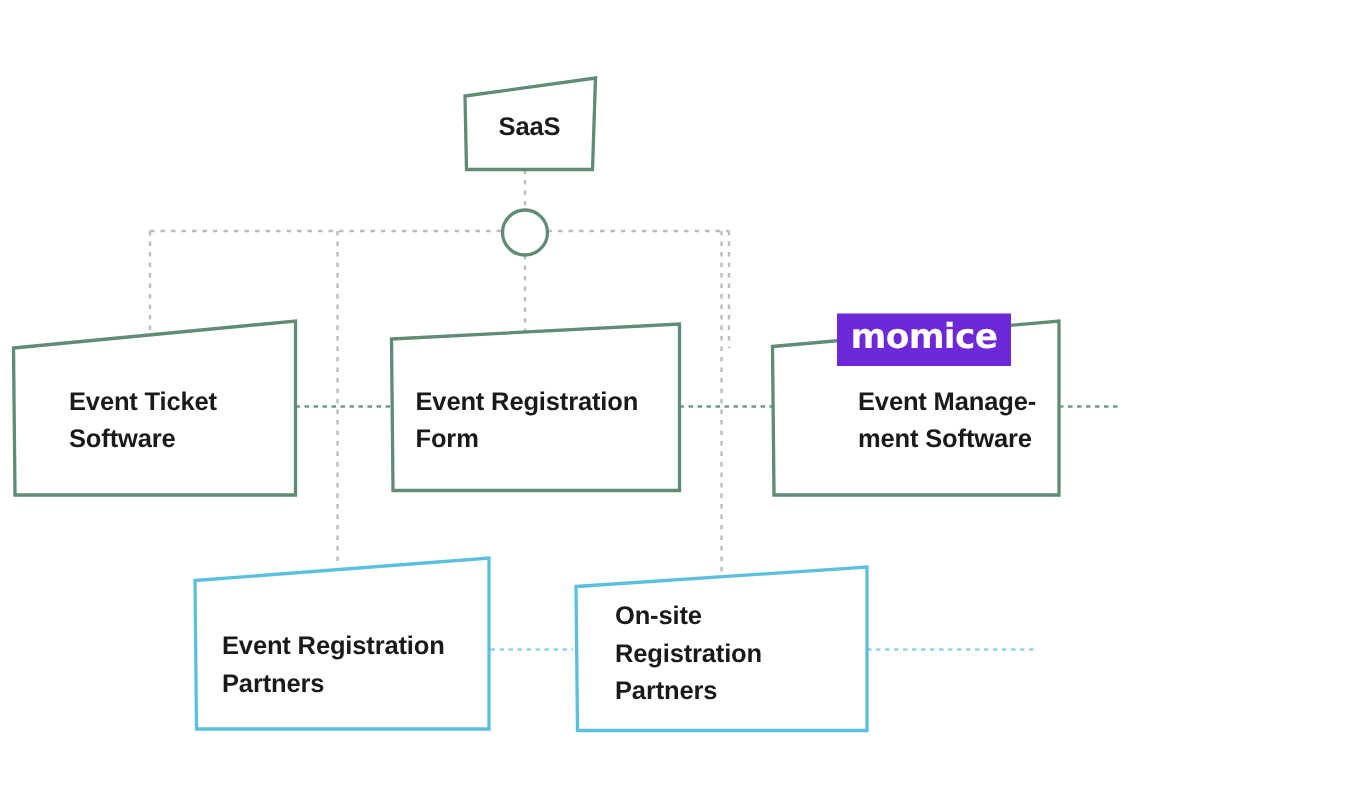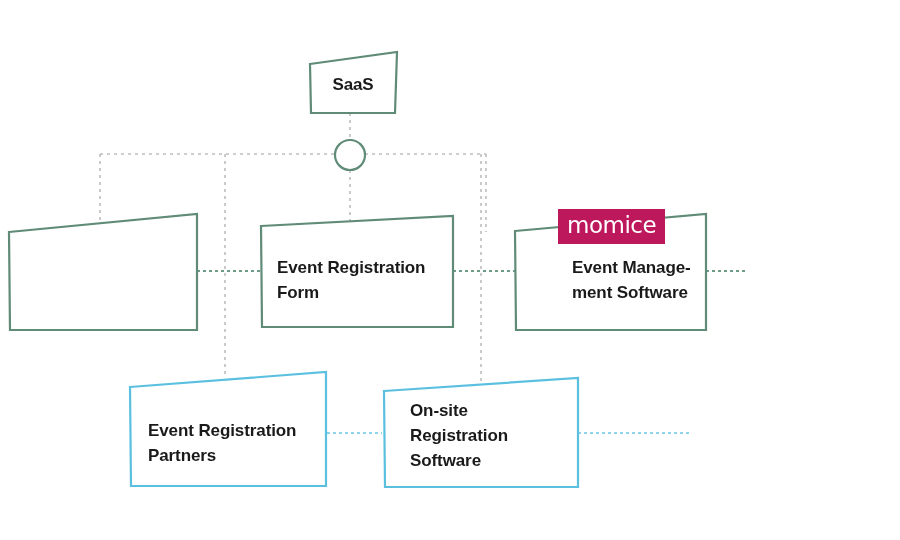--- a/index.html
+++ b/index.html
@@ -44,24 +44,24 @@
   .legend-label {
     position: absolute;
     font-family: "Liberation Sans", sans-serif;
     font-style: italic;
     font-size: 17px;
     color: #8b8b8b;
     white-space: nowrap;
   }
   .logo-badge {
     position: absolute;
-    background: #be185d;
+    background: #6d28d9;
     color: #ffffff;
     font-family: "DejaVu Sans", sans-serif;
-    font-weight: normal;
+    font-weight: bold;
     font-size: 23px;
     letter-spacing: -0.5px;
     line-height: 1;
     padding: 5px 9px 7px 9px;
     display: flex;
     align-items: center;
     justify-content: center;
   }
 </style>
 </head>
@@ -108,31 +108,33 @@
     <polygon points="515,231 706,214 706,330 516,330" fill="#ffffff" stroke="#5f8b77" stroke-width="2.2" stroke-linejoin="miter"></polygon>
 
     <polygon points="130,387 326,372 326,486 131,486" fill="#ffffff" stroke="#5bc0e0" stroke-width="2.2" stroke-linejoin="miter"></polygon>
 
     <polygon points="384,391 578,378 578,487 385,487" fill="#ffffff" stroke="#5bc0e0" stroke-width="2.2" stroke-linejoin="miter"></polygon>
 
   </svg>
 
   <div class="node-label center" style="left:310px; top:72px; width:86px;">SaaS</div>
 
+  <div class="node-label" style="left:46px; top:255px; width:150px;">Event Ticket
+Software</div>
 
   <div class="node-label" style="left:277px; top:255px; width:180px;">Event Registration
 Form</div>
 
   <div class="node-label" style="left:572px; top:255px; width:170px;">Event Manage-
 ment Software</div>
 
   <div class="logo-badge" style="left:558px; top:209px;">momice</div>
 
   <div class="node-label" style="left:148px; top:418px; width:180px;">Event Registration
 Partners</div>
 
   <div class="node-label" style="left:410px; top:398px; width:165px;">On-site
 Registration
-Software</div>
+Partners</div>
 
 
 
 </div>
 
 </body></html>

